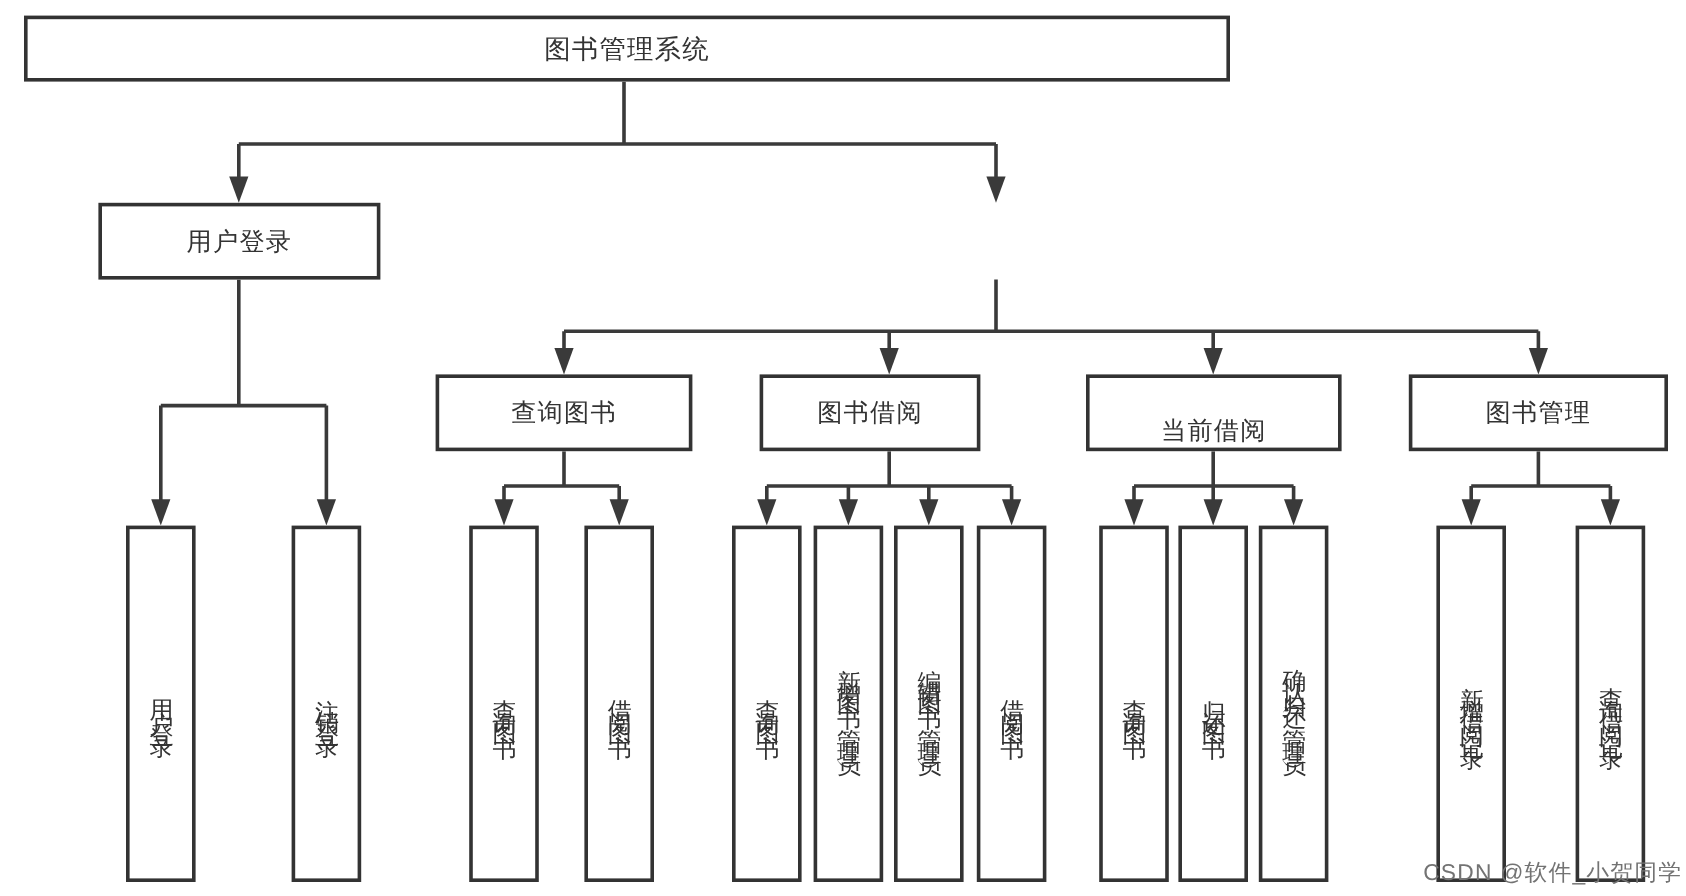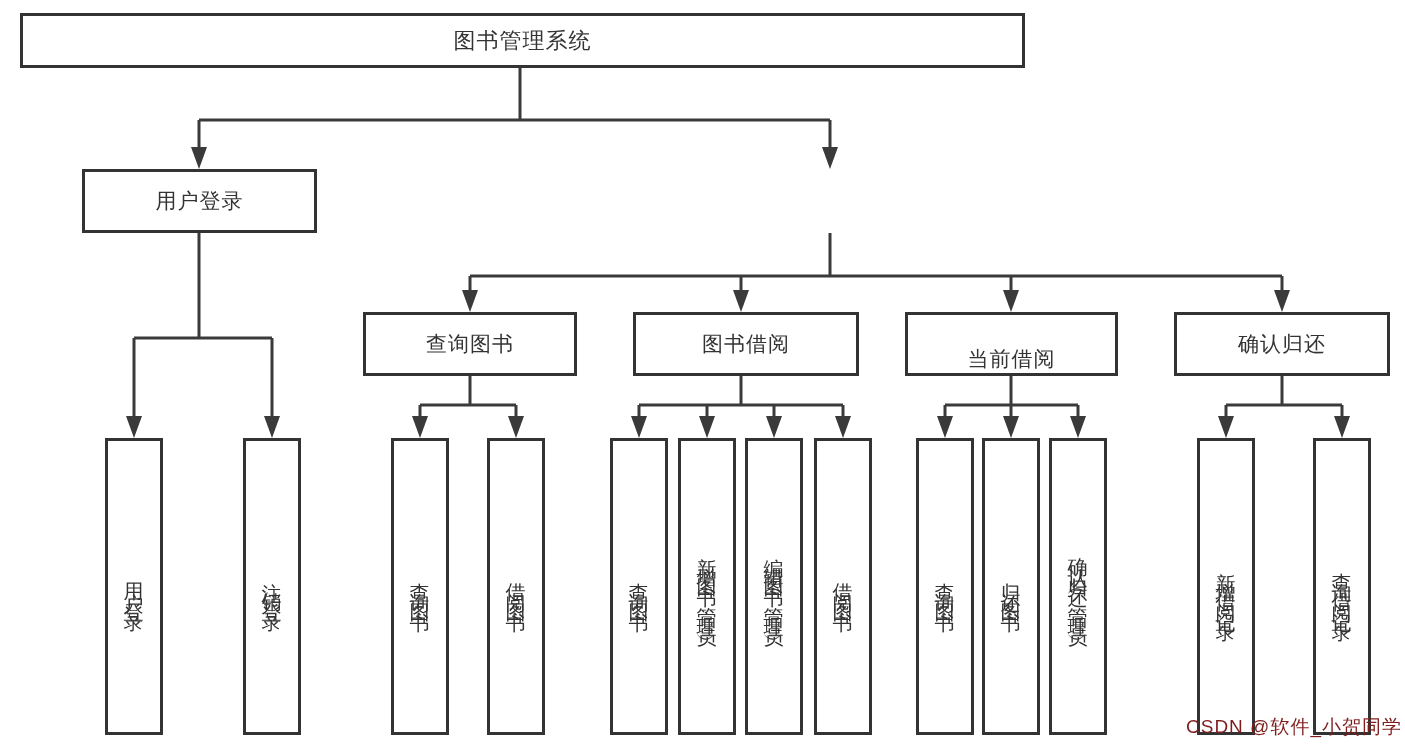--- a/index.html
+++ b/index.html
@@ -30,21 +30,21 @@
     font-size: 20px;
     letter-spacing: 10px;
     line-height: 1;
     color: #333333;
   }
   .watermark {
     position: absolute;
     left: 1186px;
     top: 714px;
     font-size: 19px;
-    color: #7f1d1d;
+    color: #737373;
     letter-spacing: 1px;
     white-space: nowrap;
     z-index: 10;
     text-align: right;
   }
 </style>
 </head>
 <body>
 
 <div class="canvas">
@@ -116,28 +116,28 @@
     <span>图书管理系统</span>
   </div>
 
   <div class="node h-label" style="left:82px; top:169px; width:235px; height:64px;">
     <span>用户登录</span>
   </div>
 
   <div class="node h-label" style="left:363px; top:312px; width:214px; height:64px;">
     <span>查询图书</span>
   </div>
-  <div class="node h-label" style="left:633px; top:312px; width:226px; height:64px;">
+  <div class="node h-label" style="left:633px; top:312px; width:184px; height:64px;">
     <span>图书借阅</span>
   </div>
   <div class="node h-label" style="left:905px; top:312px; width:213px; height:64px;align-items:flex-end;">
     <span>当前借阅</span>
   </div>
   <div class="node h-label" style="left:1174px; top:312px; width:216px; height:64px;">
-    <span>确认归还</span>
+    <span>图书管理</span>
   </div>
 
   <div class="node leaf" style="left:105px; top:438px; width:58px; height:297px;">
     <span>用户登录</span>
   </div>
   <div class="node leaf" style="left:243px; top:438px; width:58px; height:297px;">
     <span>注销登录</span>
   </div>
 
   <div class="node leaf" style="left:391px; top:438px; width:58px; height:297px;">

